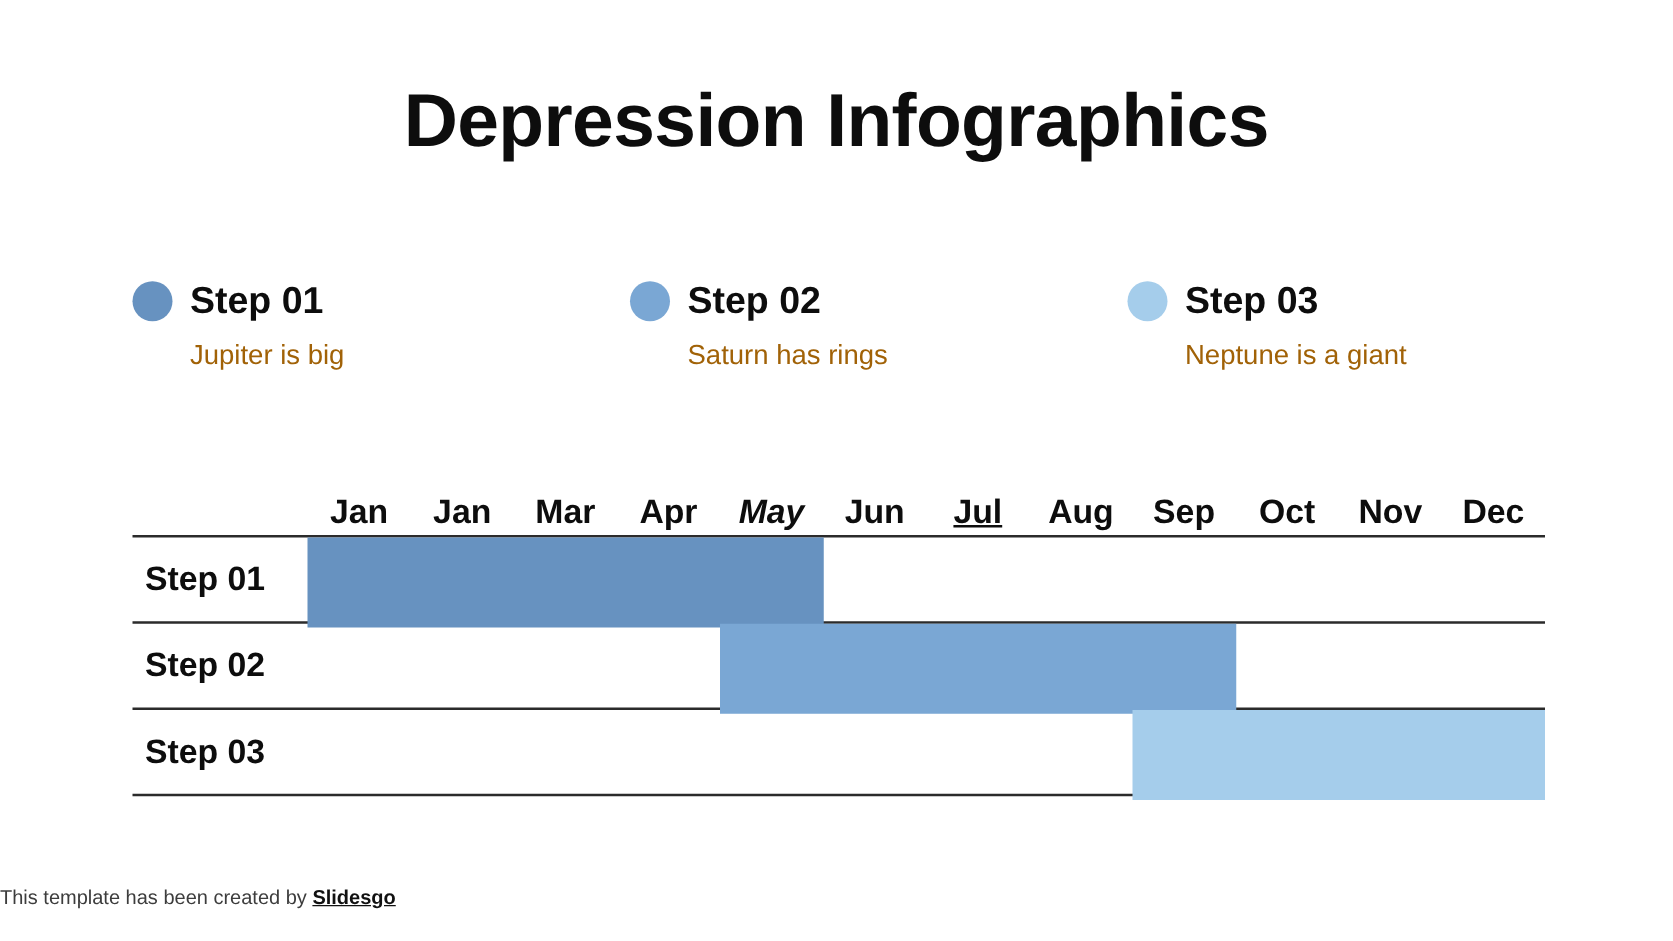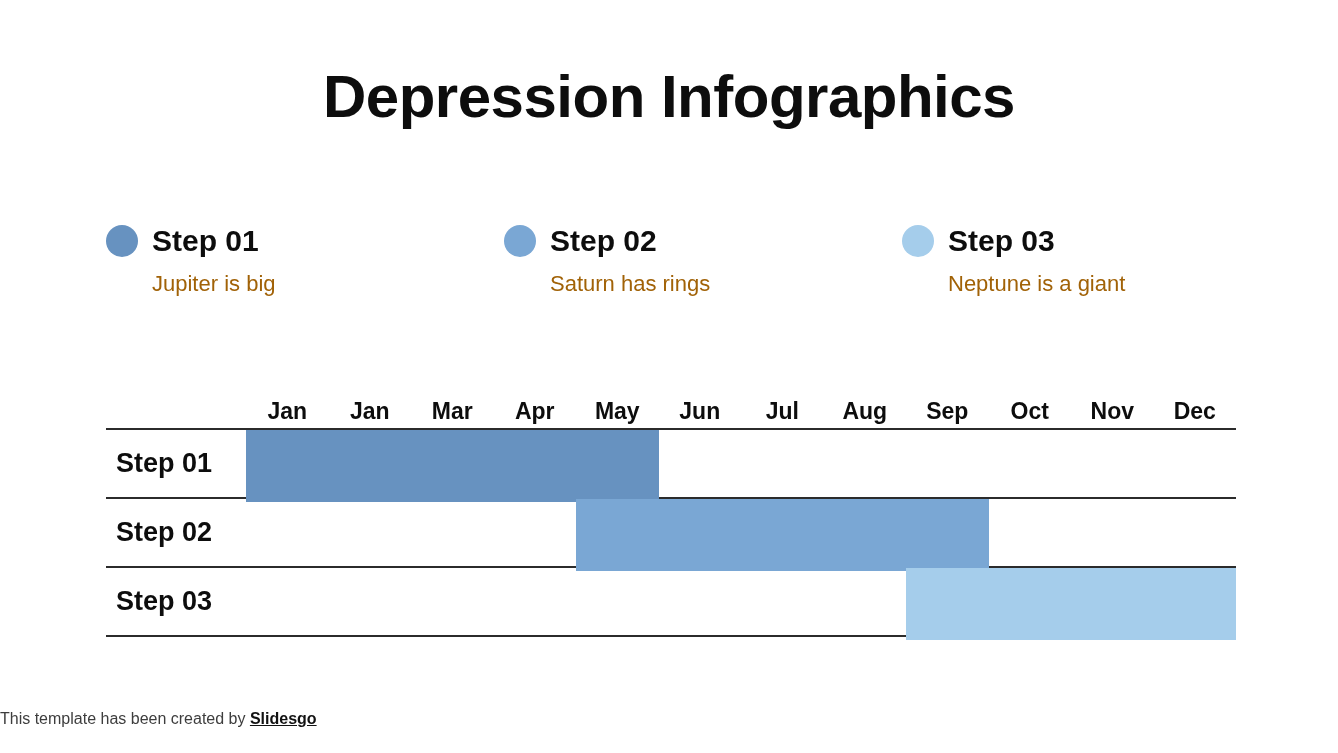--- a/index.html
+++ b/index.html
@@ -84,21 +84,21 @@
     top: 380px;
     width: 1130px;
   }
   .month-row {
     position: relative;
     height: 45px;
   }
   .month-label {
     position: absolute;
     bottom: 0;
-    font-size: 23px;
+    font-size: 27px;
     font-weight: bold;
     color: #0d0d0d;
     text-align: center;
     transform: translateX(-50%);
     white-space: nowrap;
   }
 
   .grid {
     position: relative;
     margin-top: 3px;
@@ -169,23 +169,23 @@
       <div class="legend-desc">Neptune is a giant</div>
     </div>
   </div>
 
   <div class="chart">
     <div class="month-row" id="month-axis">
         <div class="month-label" style="left: 181.25px;">Jan</div>
         <div class="month-label" style="left: 263.75px;">Jan</div>
         <div class="month-label" style="left: 346.25px;">Mar</div>
         <div class="month-label" style="left: 428.75px;">Apr</div>
-        <div class="month-label" style="left: 511.25px;">May</div>
+        <div class="month-label" style="left: 511.25px; font-style: italic;">May</div>
         <div class="month-label" style="left: 593.75px; text-align: right;">Jun</div>
-        <div class="month-label" style="left: 676.25px;">Jul</div>
+        <div class="month-label" style="left: 676.25px; text-decoration: underline;">Jul</div>
         <div class="month-label" style="left: 758.75px;">Aug</div>
         <div class="month-label" style="left: 841.25px;">Sep</div>
         <div class="month-label" style="left: 923.75px; margin-top: 40px;">Oct</div>
         <div class="month-label" style="left: 1006.25px;">Nov</div>
         <div class="month-label" style="left: 1088.75px;">Dec</div>
       </div>
     <div class="grid" id="gantt-grid">
         <div class="rowline" style="top: 0px;"></div>
         <div class="rowline" style="top: 69px;"></div>
         <div class="rowline" style="top: 138px;"></div>

